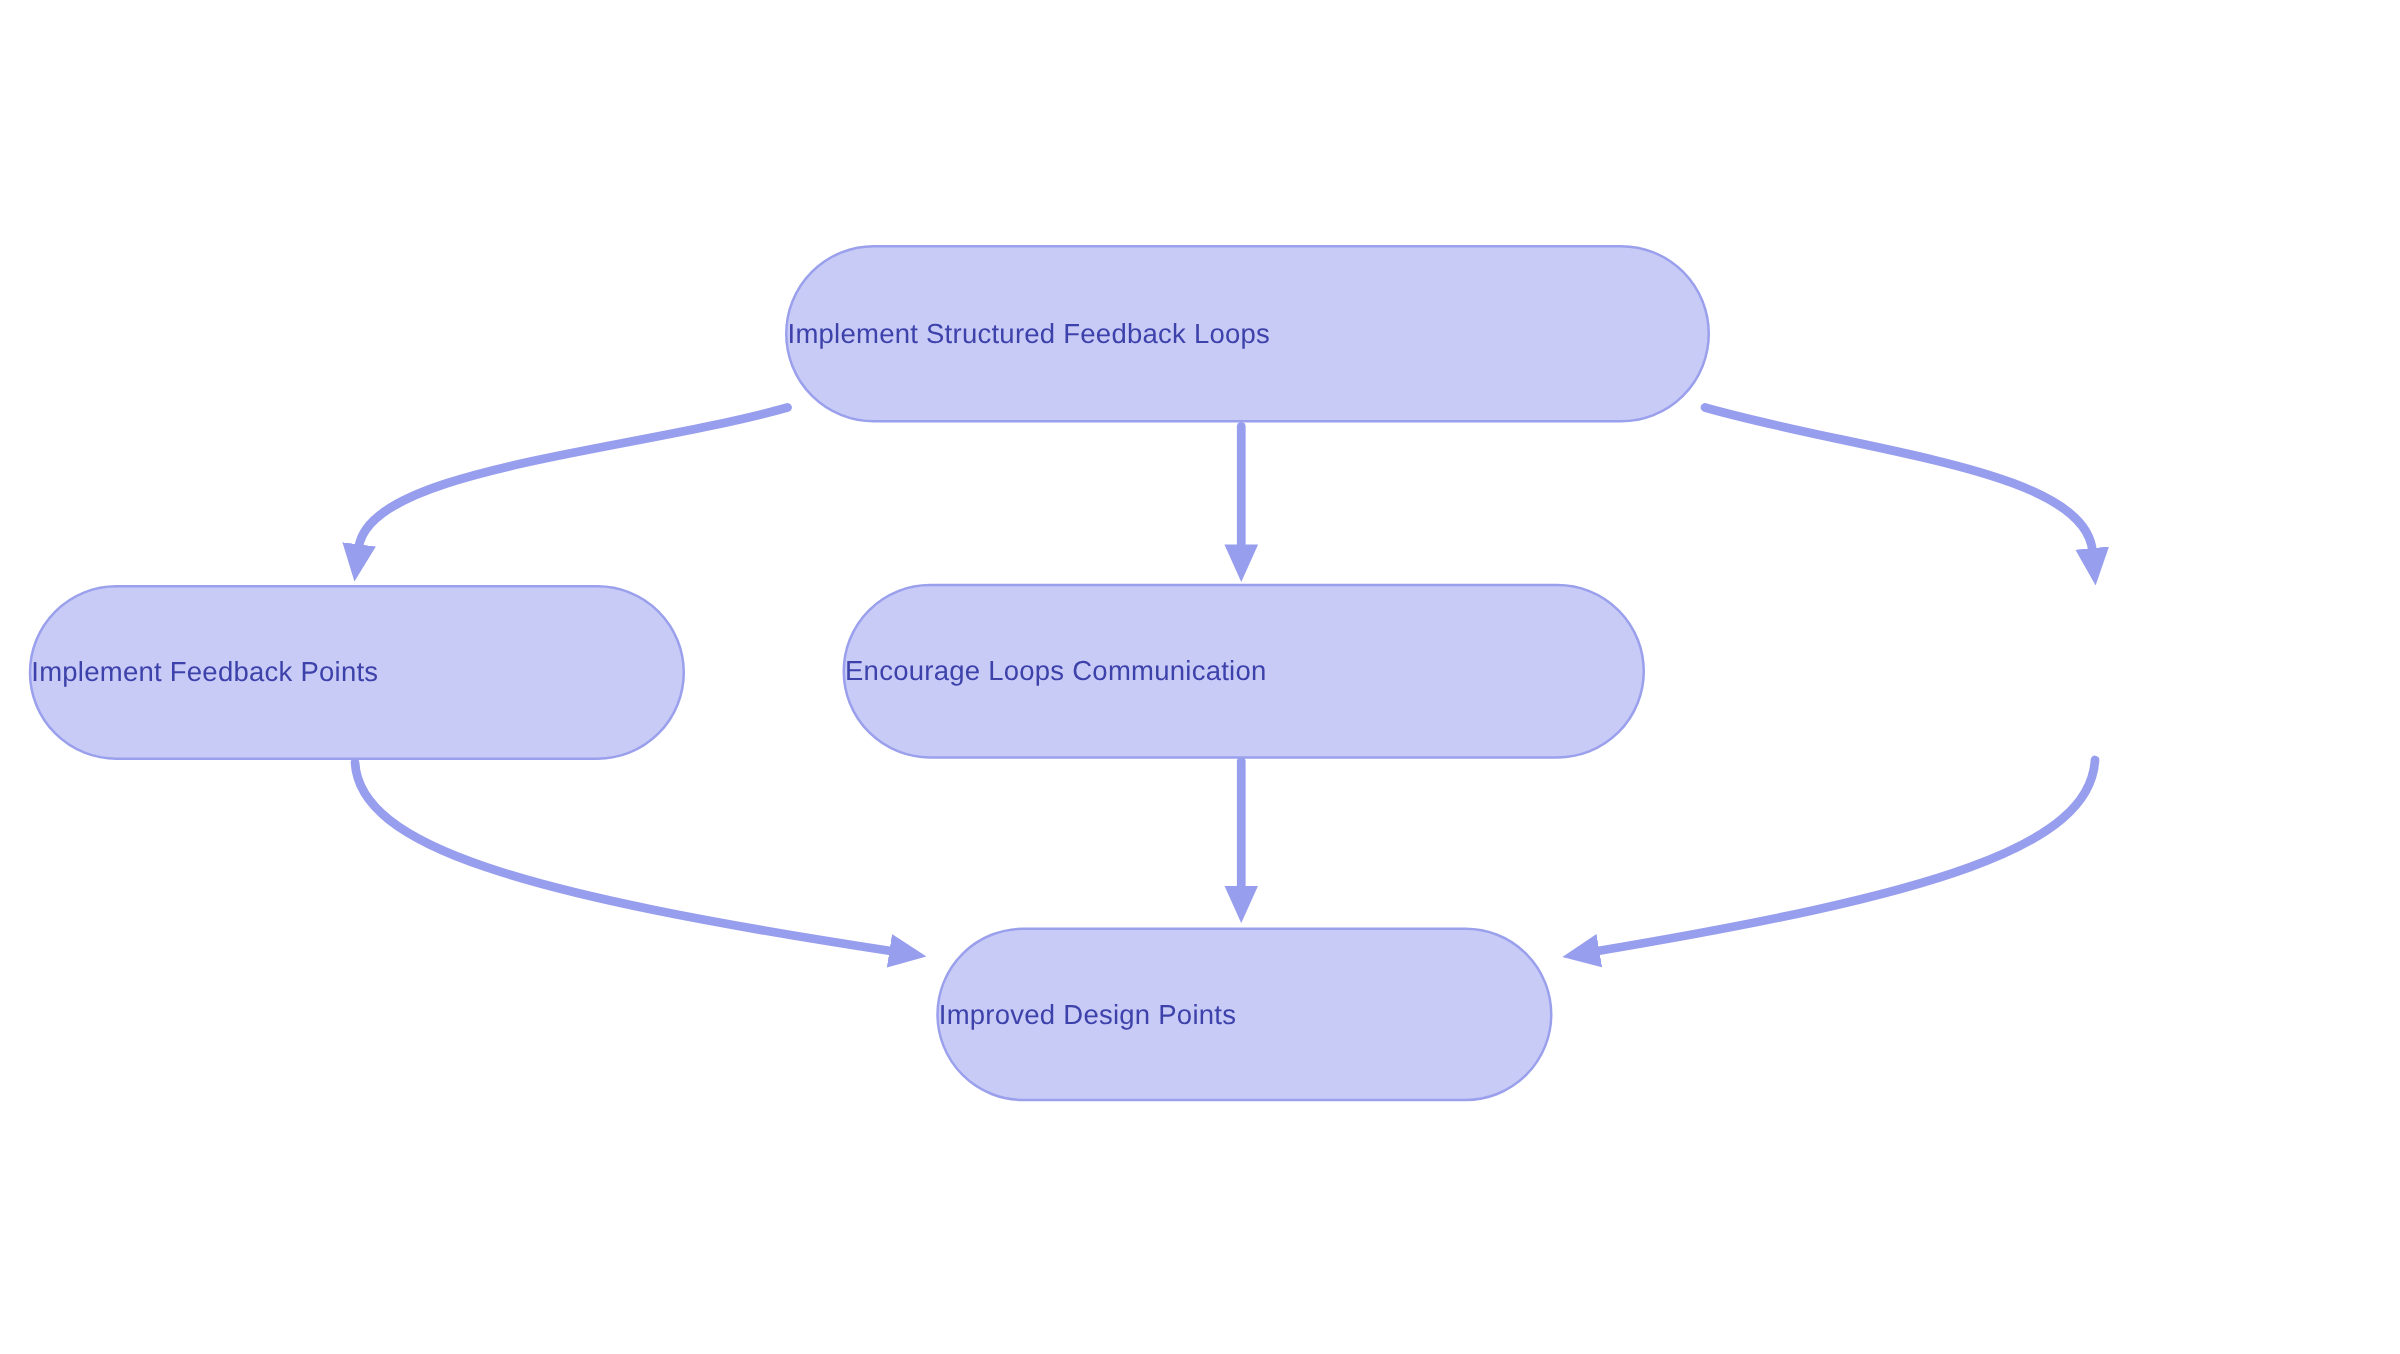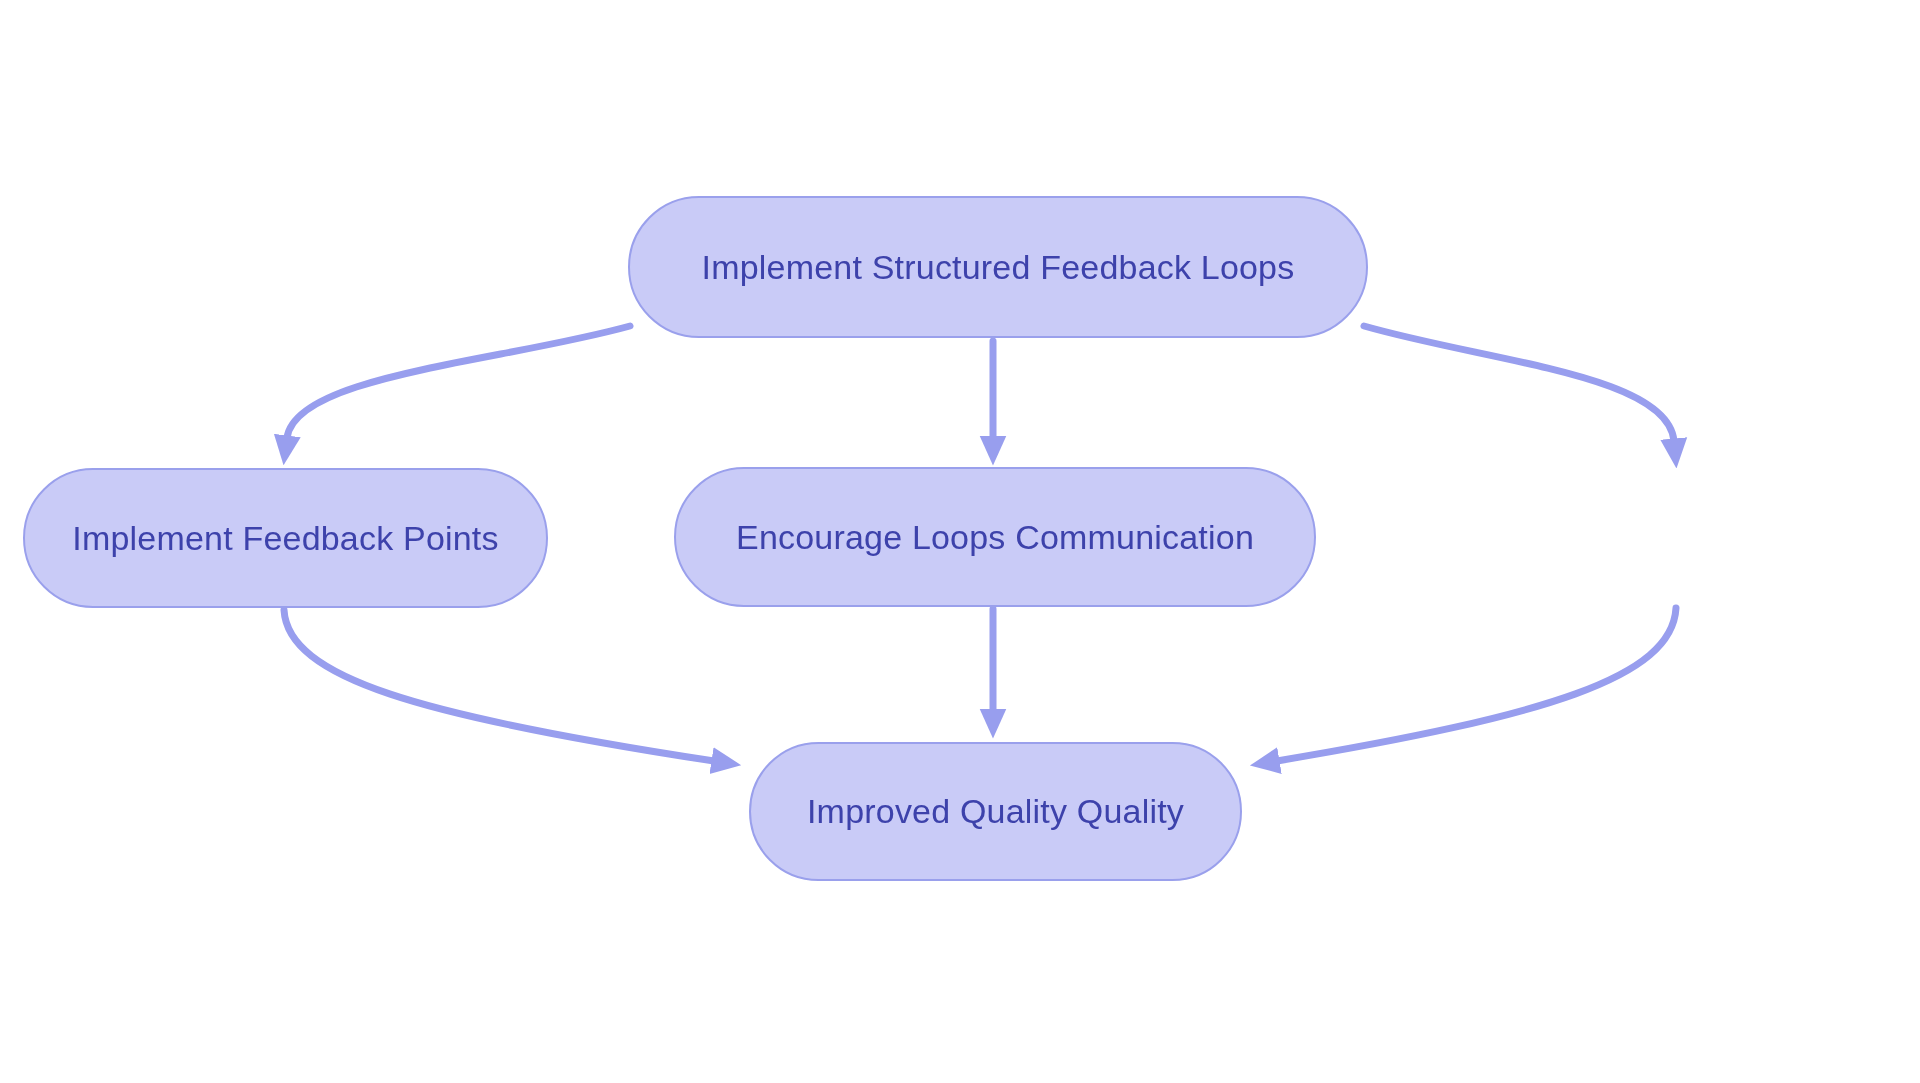--- a/index.html
+++ b/index.html
@@ -18,24 +18,24 @@
   }
   .canvas{position:absolute;inset:0;width:1920px;height:1083px;}
   .edges{position:absolute;left:0;top:0;width:1920px;height:1083px;pointer-events:none;}
   .edges path.edge-line{fill:none;stroke:var(--edge);stroke-width:7;stroke-linecap:round;}
   .edges .arrowhead{fill:var(--edge);}
   .node{
     position:absolute;
     background:var(--node-fill);
     border:2.5px solid var(--node-border);
     border-radius:74px;
-    display:flex;align-items:center;justify-content:center;
+    display:flex;align-items:center;
     box-sizing:border-box;
     color:var(--text);
-    font-size:34px;
+    font-size:22px;
     letter-spacing:0.2px;
     text-align:center;
     white-space:nowrap;
   }
   .node-top    {left:628px; top:196px; width:740px; height:142px;}
   .node-left   {left:23px;  top:468px; width:525px; height:140px;}
   .node-mid    {left:674px; top:467px; width:642px; height:140px;}
   .node-right  {left:1450px;top:470px; width:453px; height:136px;}
   .node-bottom {left:749px; top:742px; width:493px; height:139px;}
 </style>
@@ -71,16 +71,16 @@
   <div class="node node-left">
     <span>Implement Feedback Points</span>
   </div>
 
   <div class="node node-mid">
     <span>Encourage Loops Communication</span>
   </div>
 
 
   <div class="node node-bottom">
-    <span>Improved Quality Quality</span>
+    <span>Improved Design Points</span>
   </div>
 
 </div>
 
 </body></html>

